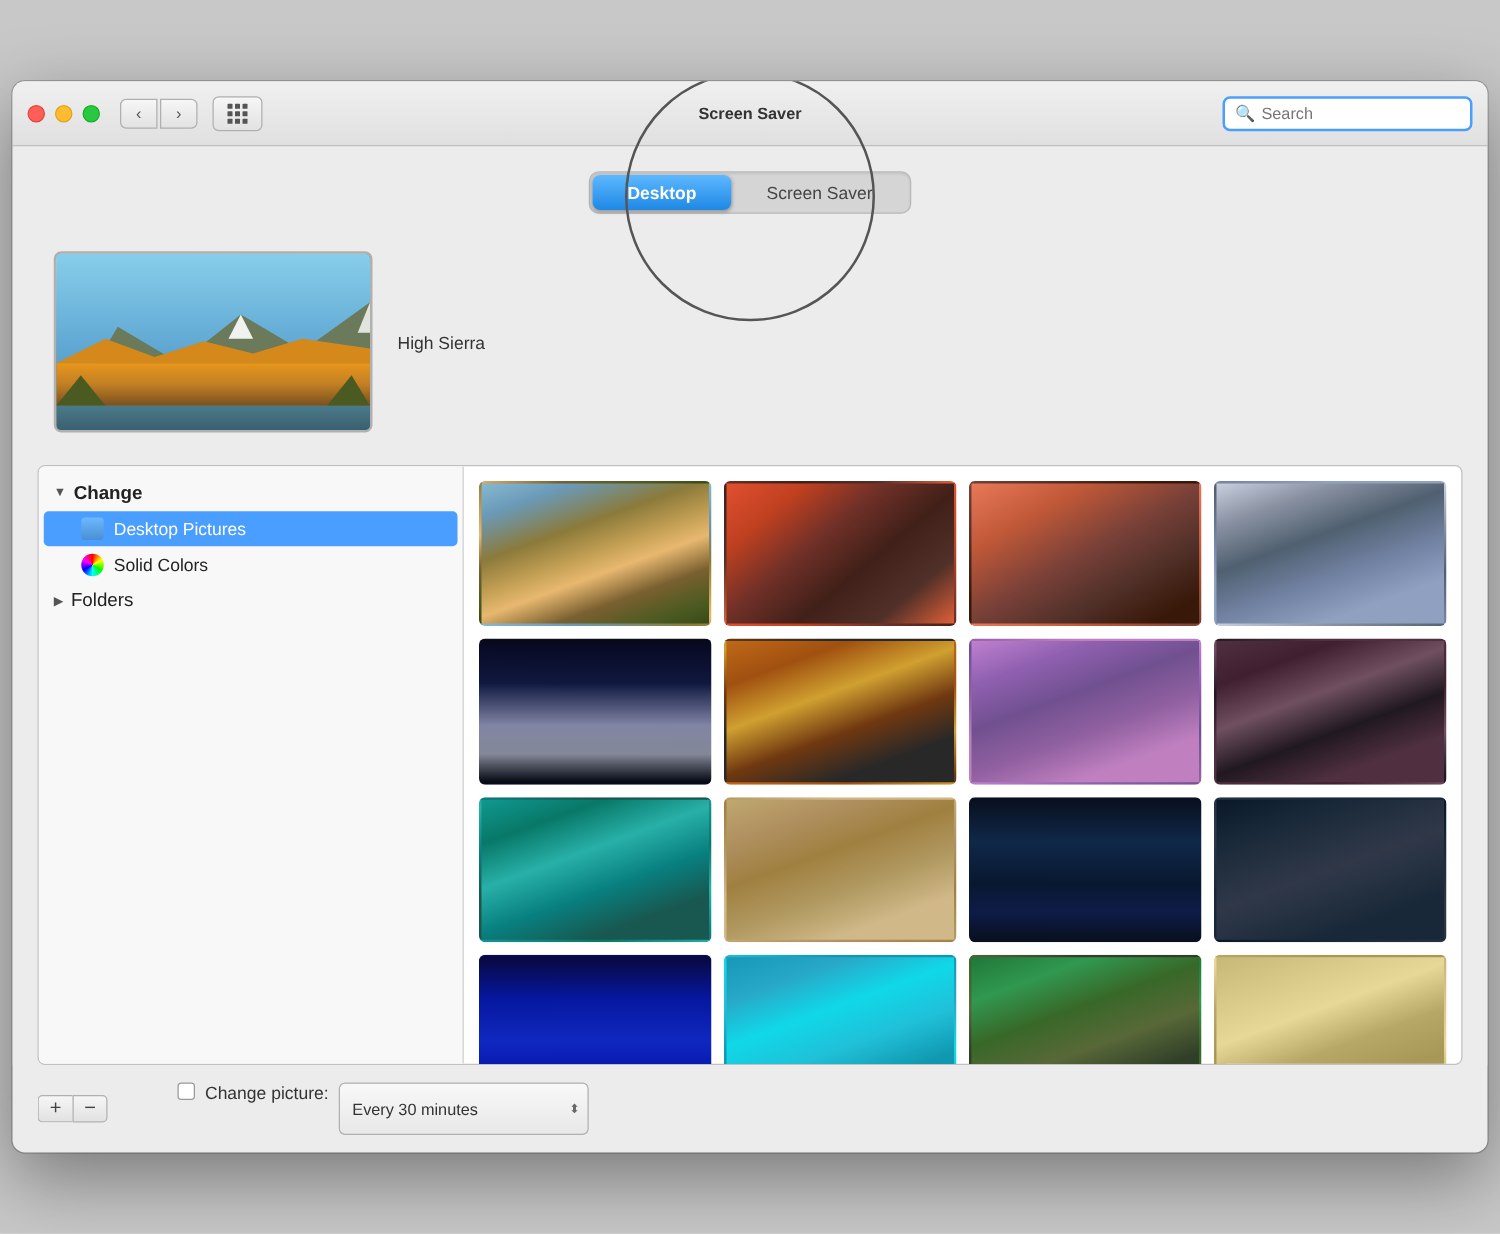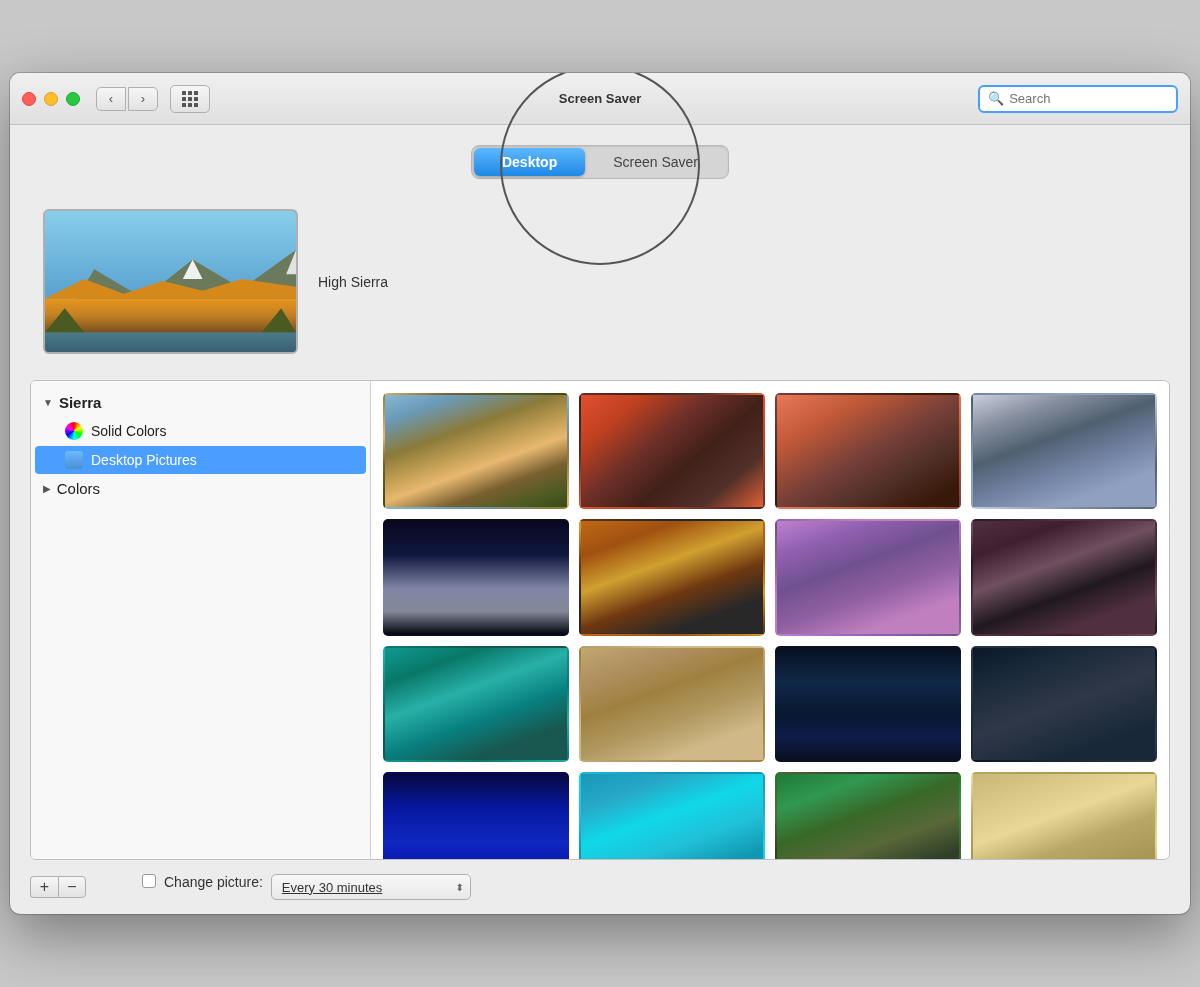--- a/index.html
+++ b/index.html
@@ -335,25 +335,24 @@
     }
     .dropdown {
       background: linear-gradient(180deg, #f8f8f8 0%, #e8e8e8 100%);
       border: 1px solid #b0b0b0;
       border-radius: 5px;
       padding: 3px 28px 3px 10px;
       font-size: 13px;
       color: #333;
       cursor: pointer;
       position: relative;
-      height: 26px;
+      height: 42px;
       display: flex;
       align-items: center;
       min-width: 200px;
-      text-decoration: underline;
     }
     .dropdown-arrow {
       position: absolute;
       right: 6px;
       font-size: 10px;
       color: #666;
     }
     .bottom-controls-row2 {
       display: flex;
       align-items: center;
@@ -464,33 +463,33 @@
         </svg>
       </div>
       <div class="preview-label">High Sierra</div>
     </div>
 
     <div class="bottom-section">
 
       <div class="sidebar">
         <div class="sidebar-section-header">
           <span class="sidebar-triangle">▼</span>
-          <span>Sierra</span>
+          <span>Change</span>
+        </div>
+        <div class="sidebar-item selected">
+          <div class="sidebar-item-icon folder-icon"></div>
+          <span>Desktop Pictures</span>
         </div>
         <div class="sidebar-item">
           <div class="sidebar-item-icon colorwheel-icon"></div>
           <span>Solid Colors</span>
         </div>
-        <div class="sidebar-item selected">
-          <div class="sidebar-item-icon folder-icon"></div>
-          <span>Desktop Pictures</span>
-        </div>
         <div class="sidebar-folders">
           <span class="sidebar-folders-triangle">▶</span>
-          <span>Colors</span>
+          <span>Folders</span>
         </div>
       </div>
 
       <div class="image-grid-container">
         <div class="image-grid" id="image-grid">
         <div class="grid-image" style="background: linear-gradient(160deg, rgb(135, 184, 208) 0%, rgb(106, 154, 184) 15%, rgb(139, 122, 58) 35%, rgb(196, 160, 85) 50%, rgb(232, 184, 112) 60%, rgb(122, 96, 48) 75%, rgb(74, 90, 32) 90%, rgb(58, 74, 24) 100%);"></div>
             <div class="grid-image" style="background: linear-gradient(140deg, rgb(224, 80, 48) 0%, rgb(192, 64, 32) 20%, rgb(112, 48, 40) 40%, rgb(64, 32, 24) 60%, rgb(80, 48, 40) 80%, rgb(224, 96, 56) 100%);"></div>
             <div class="grid-image" style="background: linear-gradient(150deg, rgb(232, 120, 88) 0%, rgb(192, 88, 56) 25%, rgb(120, 64, 56) 50%, rgb(80, 48, 40) 70%, rgb(56, 24, 8) 90%);"></div>
             <div class="grid-image" style="background: linear-gradient(160deg, rgb(200, 208, 224) 0%, rgb(136, 144, 160) 20%, rgb(80, 96, 112) 40%, rgb(112, 128, 160) 60%, rgb(144, 160, 192) 80%);"></div>
             <div class="grid-image" style="background: linear-gradient(rgb(8, 8, 32) 0%, rgb(16, 24, 64) 30%, rgba(32, 40, 96, 0.565) 60%, rgba(8, 16, 48, 0.5) 80%, rgb(4, 8, 16) 100%);"></div>

